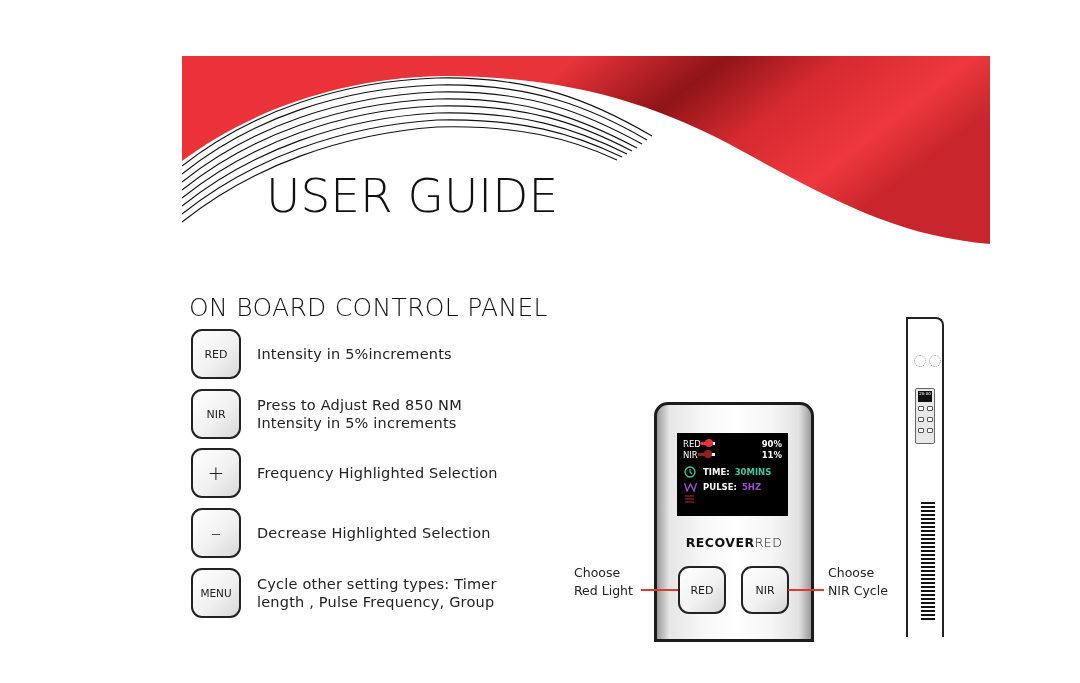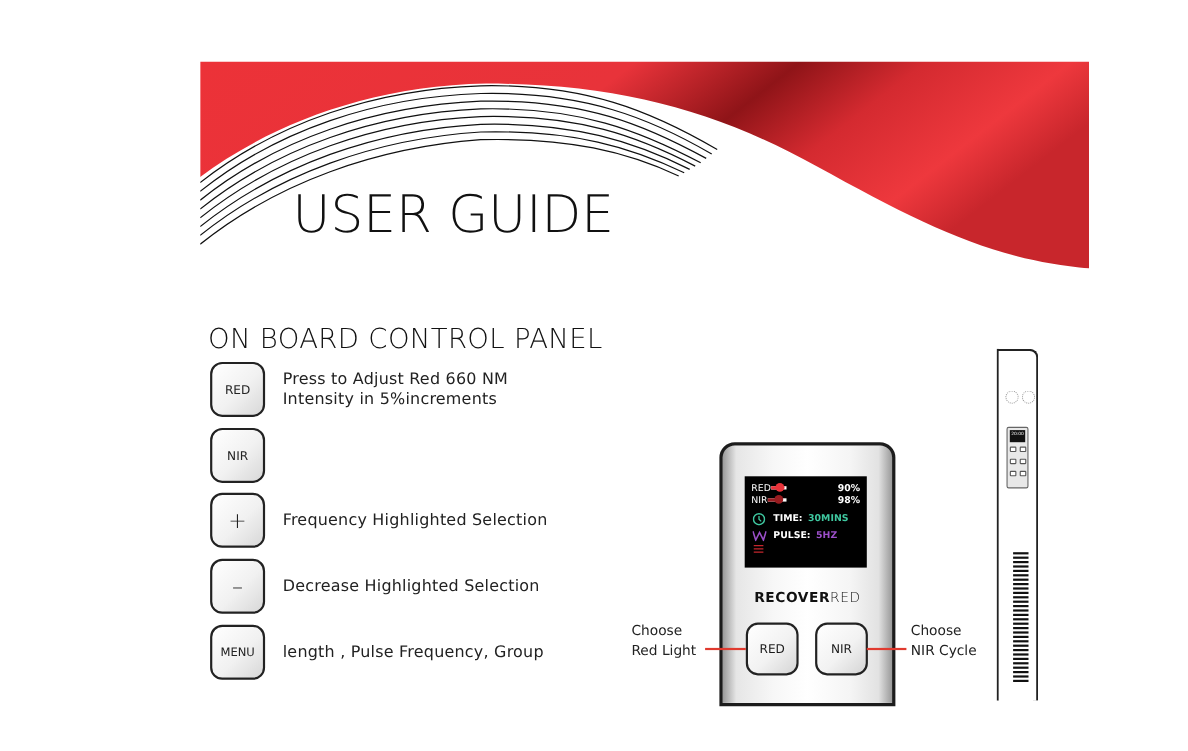--- a/index.html
+++ b/index.html
@@ -70,63 +70,67 @@
     <path d="M0,166 C70,110 160,78 255,71 C335,69 388,82 435,104"></path>
   </g>
 </svg>
 
 <div class="title">USER GUIDE</div>
 <div class="subtitle">ON BOARD CONTROL PANEL</div>
 
 <div class="ctl-row" style="top:329px;">
   <div class="ctl-btn">RED</div>
   <div class="ctl-desc">
-    <div>Press to Adjust Red 660 NM</div>
     <div>Intensity in 5%increments</div>
   </div>
 </div>
 <div class="ctl-row" style="top:389px;">
   <div class="ctl-btn">NIR</div>
+  <div class="ctl-desc">
+    <div>Press to Adjust Red 850 NM</div>
+    <div>Intensity in 5% increments</div>
+  </div>
 </div>
 <div class="ctl-row" style="top:448px;">
   <div class="ctl-btn sym">+</div>
   <div class="ctl-desc">
     <div>Frequency Highlighted Selection</div>
   </div>
 </div>
 <div class="ctl-row" style="top:508px;">
   <div class="ctl-btn sym">–</div>
   <div class="ctl-desc">
     <div>Decrease Highlighted Selection</div>
   </div>
 </div>
 <div class="ctl-row" style="top:568px;">
   <div class="ctl-btn" style="font-size:10.5px;">MENU</div>
   <div class="ctl-desc">
+    <div>Cycle other setting types: Timer</div>
     <div>length , Pulse Frequency, Group</div>
   </div>
 </div>
 
 <div class="remote">
   <div class="screen">
     <div class="sl-row">
       <span class="sl-lbl">RED</span>
       <div class="sl-track">
         <div class="sl-fill" style="width:90%; background:#e8333a;"></div>
         <div class="sl-knob" style="left:calc(90% - 8px); background:#e8333a;"></div>
       </div>
       <span class="sl-val">90%</span>
     </div>
     <div class="sl-row">
       <span class="sl-lbl">NIR</span>
       <div class="sl-track">
         <div class="sl-fill" style="width:70%; background:#9a1c20;"></div>
         <div class="sl-knob" style="left:calc(70% - 6px); background:#9a1c20;"></div>
       </div>
-      <span class="sl-val">98%</span>
+      <span class="sl-val">11%</span>
     </div>
     <div class="info-row">
       <span class="ic">
         <svg width="12" height="12" viewBox="0 0 12 12">
             <circle cx="6" cy="6" r="5" fill="none" stroke="#3fc8a0" stroke-width="1.3"></circle>
             <path d="M6 3 V6 L8 8" fill="none" stroke="#3fc8a0" stroke-width="1.2"></path>
           </svg>
       </span>
       <span>TIME:</span>
       <span style="margin-left:5px; color:#3fc8a0;text-align:center;">30MINS</span>

